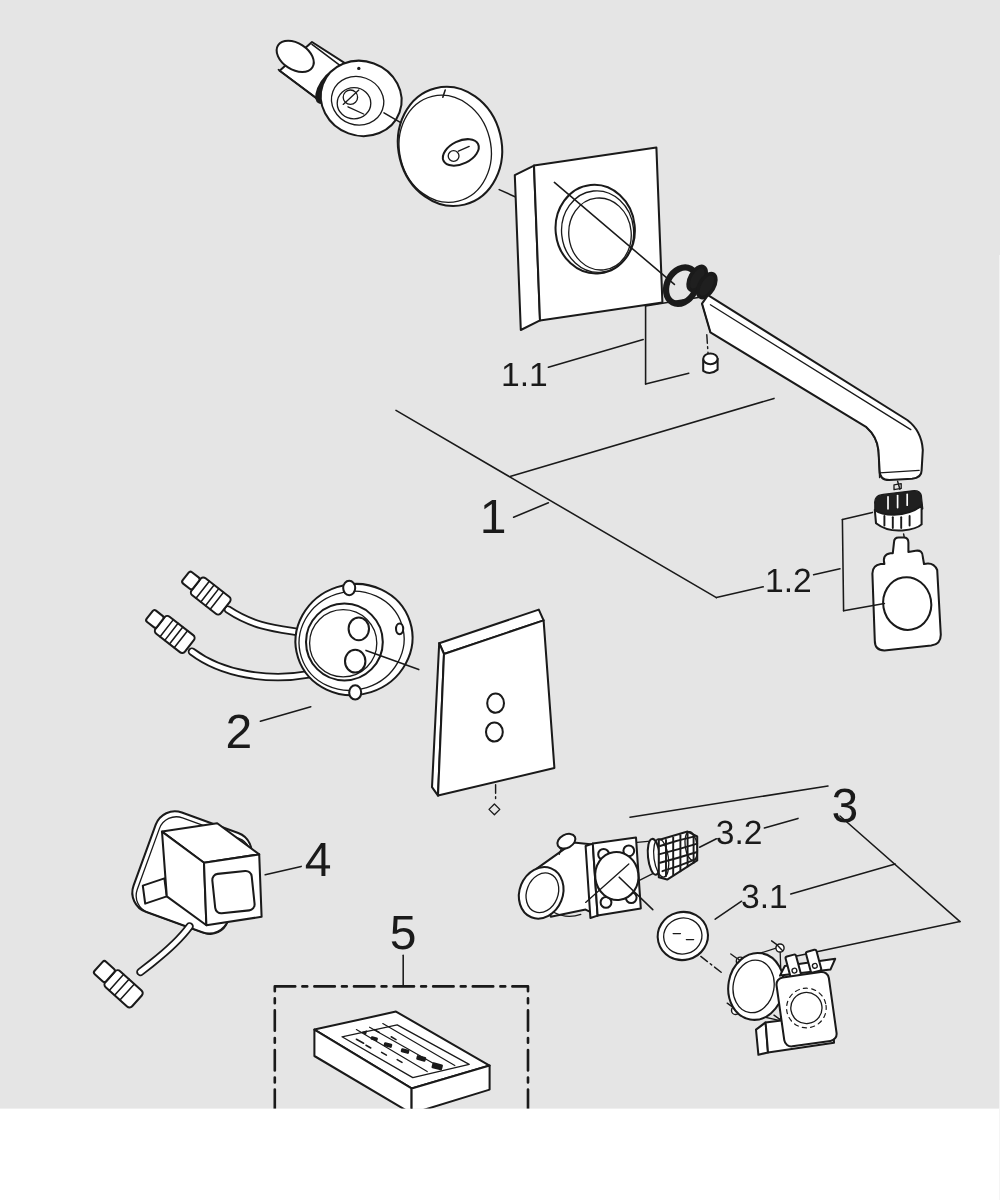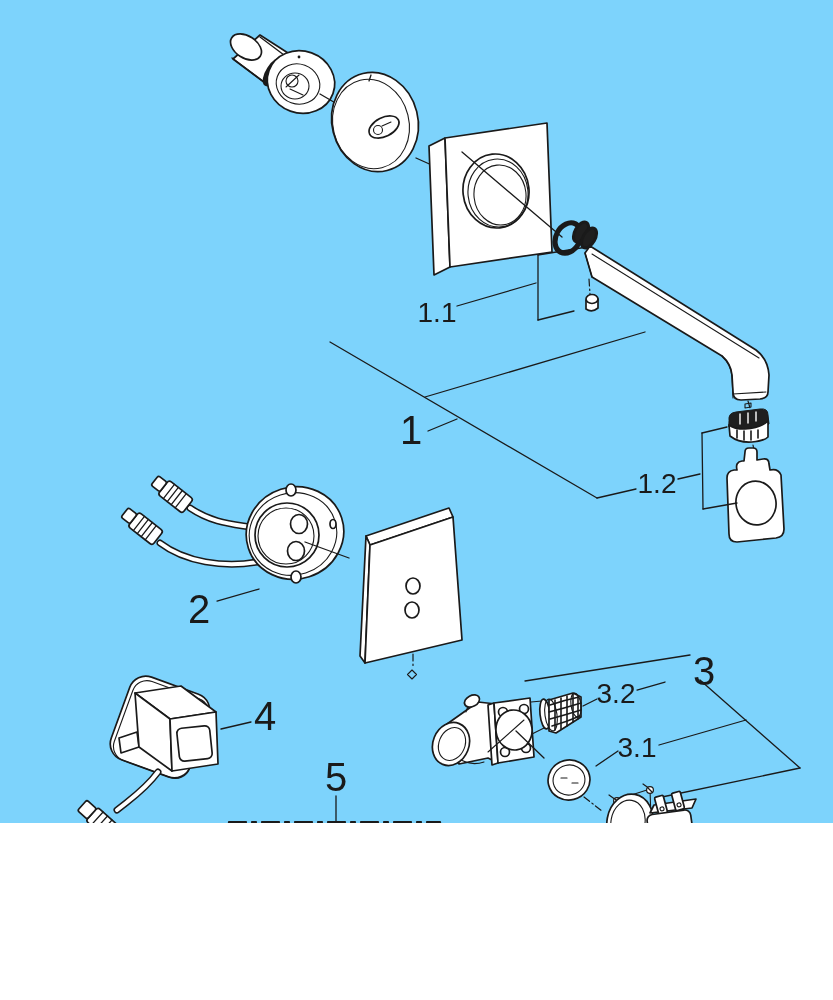--- a/index.html
+++ b/index.html
@@ -1,17 +1,17 @@
 <!DOCTYPE html>
 <html><head>
 <meta charset="utf-8">
 <style>
   html,body{margin:0;padding:0;background:#ffffff;}
   .canvas{
-    position:relative;width:833px;height:823px;background:#7dd3fc;overflow:hidden;
+    position:relative;width:833px;height:924px;background:#e5e5e5;overflow:hidden;
     font-family:"Liberation Sans", sans-serif;
   }
   svg{display:block;}
   .lbl-big{font-family:"Liberation Sans", sans-serif;font-size:40px;fill:#1a1a1a;}
   .lbl-sub{font-family:"Liberation Sans", sans-serif;font-size:28px;fill:#1a1a1a;}
   .ln{stroke:#1a1a1a;stroke-width:1.3;fill:none;}
   .ol{stroke:#1a1a1a;stroke-width:1.7;fill:#ffffff;}
   .olt{stroke:#1a1a1a;stroke-width:1.1;fill:none;}
   .dk{fill:#1f1f1f;stroke:#1a1a1a;}
   .dash{stroke:#1a1a1a;stroke-width:1.2;fill:none;stroke-dasharray:7 3 1.5 3;}

